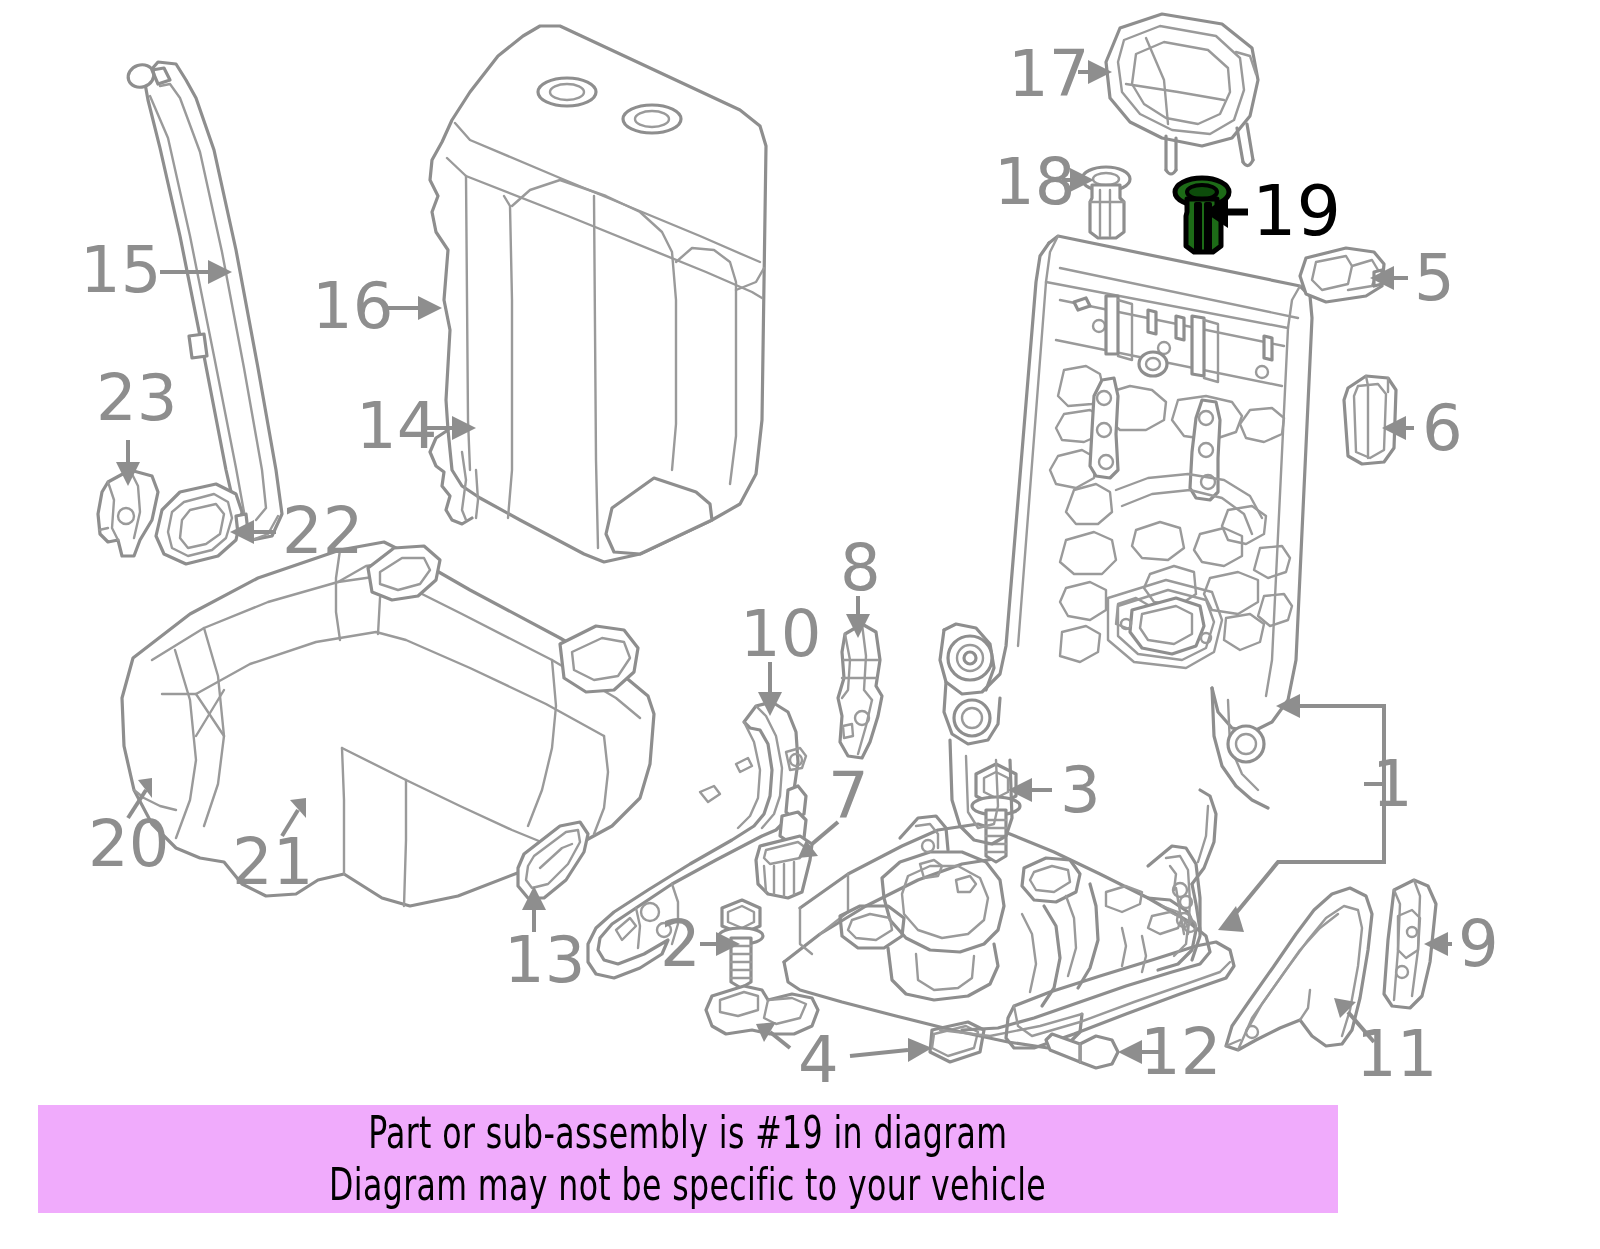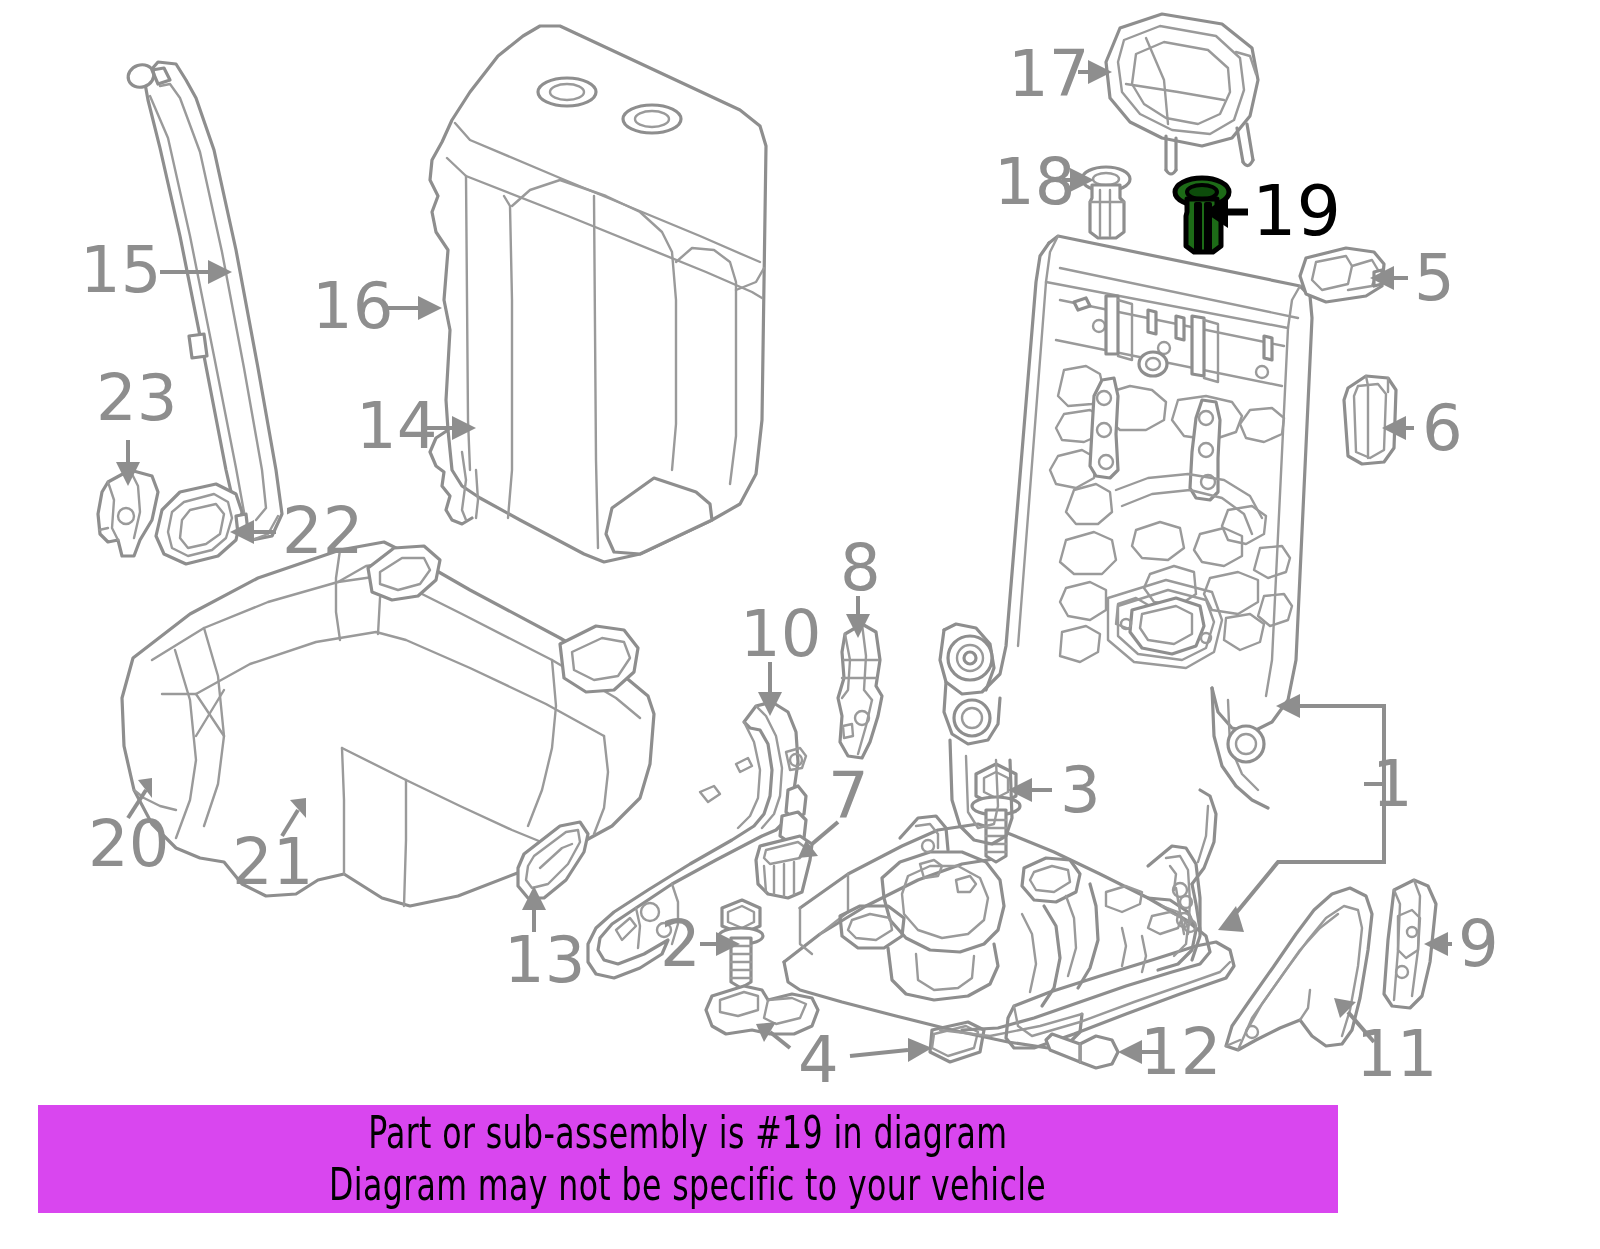--- a/index.html
+++ b/index.html
@@ -89,21 +89,21 @@
     font-size: 70px;
     fill: #000000;
     font-weight: 500;
   }
   #banner {
     position: absolute;
     left: 38px;
     top: 1105px;
     width: 1300px;
     height: 108px;
-    background: #d946ef;
+    background: #f0abfc;
     display: flex;
     flex-direction: column;
     align-items: center;
     justify-content: center;
     box-sizing: border-box;
   }
   #banner .bline {
     color: #000000;
     font-family: "DejaVu Sans Condensed", "Liberation Sans Narrow", "Liberation Sans", sans-serif;
     font-size: 45px;

